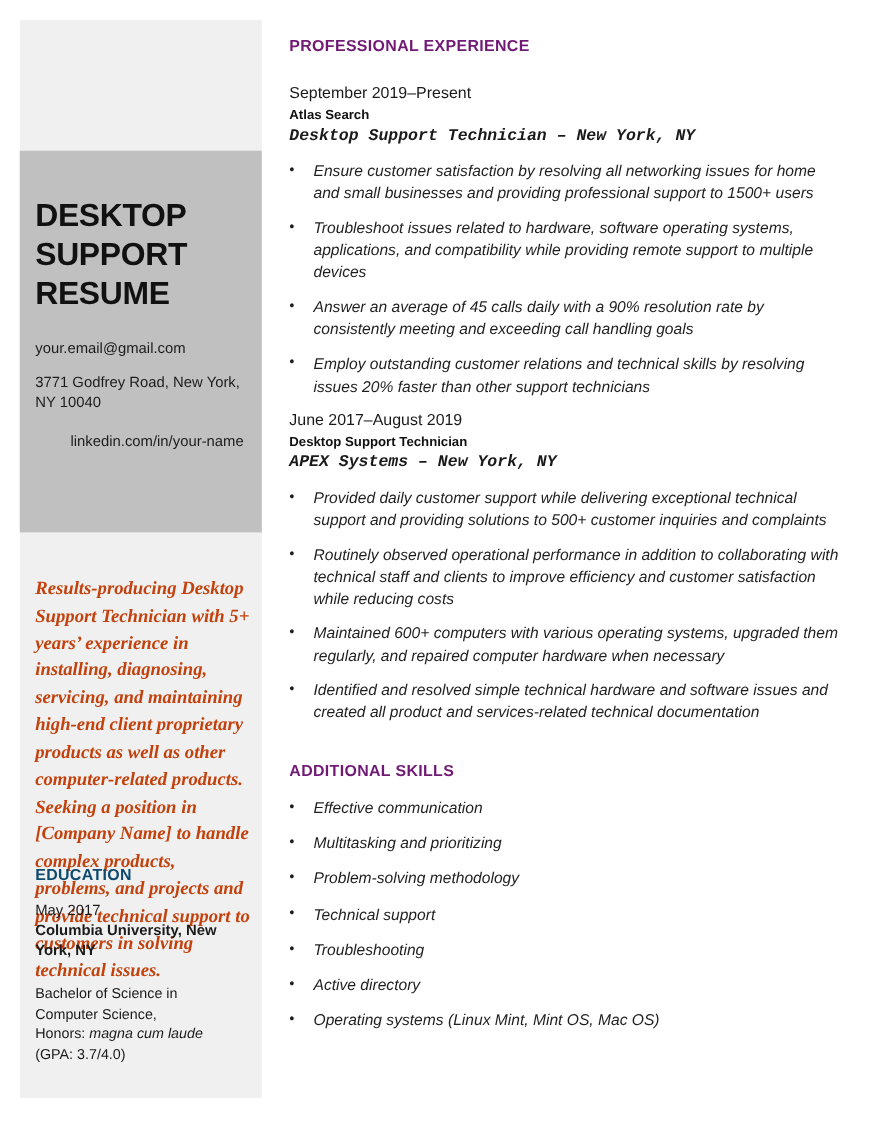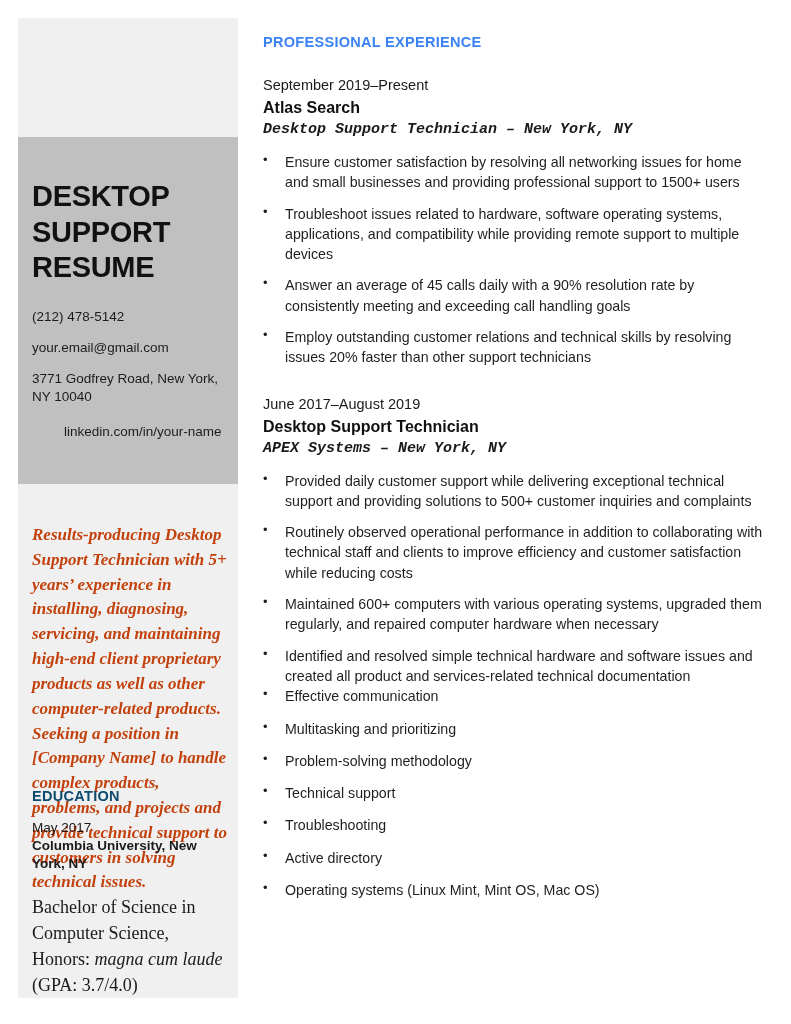--- a/index.html
+++ b/index.html
@@ -92,74 +92,75 @@
     line-height: 1.35;
   }
   #edu-school {
     margin: 0;
     font-size: 13.5px;
     font-weight: bold;
     line-height: 1.35;
   }
   #edu-degree {
     margin: 20px 0 0 0;
-    font-family: Liberation Serif, serif;
-    font-size: 18px;
+    font-family: Liberation Sans, sans-serif;
+    font-size: 13px;
     line-height: 1.45;
   }
   .serif-italic {
     font-style: italic;
   }
 
   
   #main {
     position: absolute;
     left: 263px;
     top: 34px;
     width: 500px;
   }
   .section-heading {
     margin: 0;
     font-size: 14.5px;
     font-weight: bold;
     letter-spacing: 0.3px;
-    color: #3b82f6;
+    color: #701a75;
   }
   #experience-heading { margin-bottom: 25px; }
   #skills-heading { margin-top: 34px; margin-bottom: 16px; }
 
   .job { margin-bottom: 0; }
-  .job + .job { margin-top: 26px; }
+  .job + .job { margin-top: 10px; }
   .job-date {
     margin: 0;
     font-size: 14.5px;
     line-height: 1.45;
     color: #1a1a1a;
   }
   .job-company {
     margin: 0;
-    font-size: 16px;
+    font-size: 12px;
     font-weight: bold;
     line-height: 1.45;
     color: #111111;
   }
   .job-role {
     margin: 0 0 8px 0;
     font-family: Liberation Mono, monospace;
     font-style: italic;
     font-weight: bold;
     font-size: 15px;
     line-height: 1.45;
     color: #1a1a1a;
   }
 
   ul.bullets {
     list-style: none;
     margin: 0;
     padding: 0;
+    font-style: italic;
   }
   ul.bullets li {
     position: relative;
     padding-left: 22px;
     margin-top: 11px;
     font-size: 14.2px;
     line-height: 1.43;
     color: #1f1f1f;
   }
   ul.bullets li::before {
@@ -178,21 +179,20 @@
 </style>
 </head>
 <body>
 
 <div id="sidebar">
 
   <div id="sidebar-title-block">
     <h1 id="resume-title">DESKTOP SUPPORT RESUME</h1>
 
     <div id="contact-block">
-      <p class="contact-line" id="contact-phone">(212) 478-5142</p>
       <p class="contact-line" id="contact-email">your.email@gmail.com</p>
       <p class="contact-line" id="contact-address">3771 Godfrey Road, New York, NY 10040</p>
       <p class="contact-line" id="contact-linkedin">linkedin.com/in/your-name</p>
     </div>
   </div>
 
   <div id="summary-block">
     <p id="summary-text">Results-producing Desktop Support Technician with 5+ years’ experience in installing, diagnosing, servicing, and maintaining high-end client proprietary products as well as other computer-related products. Seeking a position in [Company Name] to handle complex products, problems, and projects and provide technical support to customers in solving technical issues.</p>
   </div>
 
@@ -231,20 +231,21 @@
     <p class="job-company">Desktop Support Technician</p>
     <p class="job-role">APEX Systems – New York, NY</p>
     <ul class="bullets">
       <li>Provided daily customer support while delivering exceptional technical support and providing solutions to 500+ customer inquiries and complaints</li>
       <li>Routinely observed operational performance in addition to collaborating with technical staff and clients to improve efficiency and customer satisfaction while reducing costs</li>
       <li>Maintained 600+ computers with various operating systems, upgraded them regularly, and repaired computer hardware when necessary</li>
       <li>Identified and resolved simple technical hardware and software issues and created all product and services-related technical documentation</li>
     </ul>
   </div>
 
+  <h2 class="section-heading" id="skills-heading">ADDITIONAL SKILLS</h2>
   <ul class="bullets skills">
     <li>Effective communication</li>
     <li>Multitasking and prioritizing</li>
     <li>Problem-solving methodology</li>
     <li>Technical support</li>
     <li>Troubleshooting</li>
     <li>Active directory</li>
     <li>Operating systems (Linux Mint, Mint OS, Mac OS)</li>
   </ul>
 

